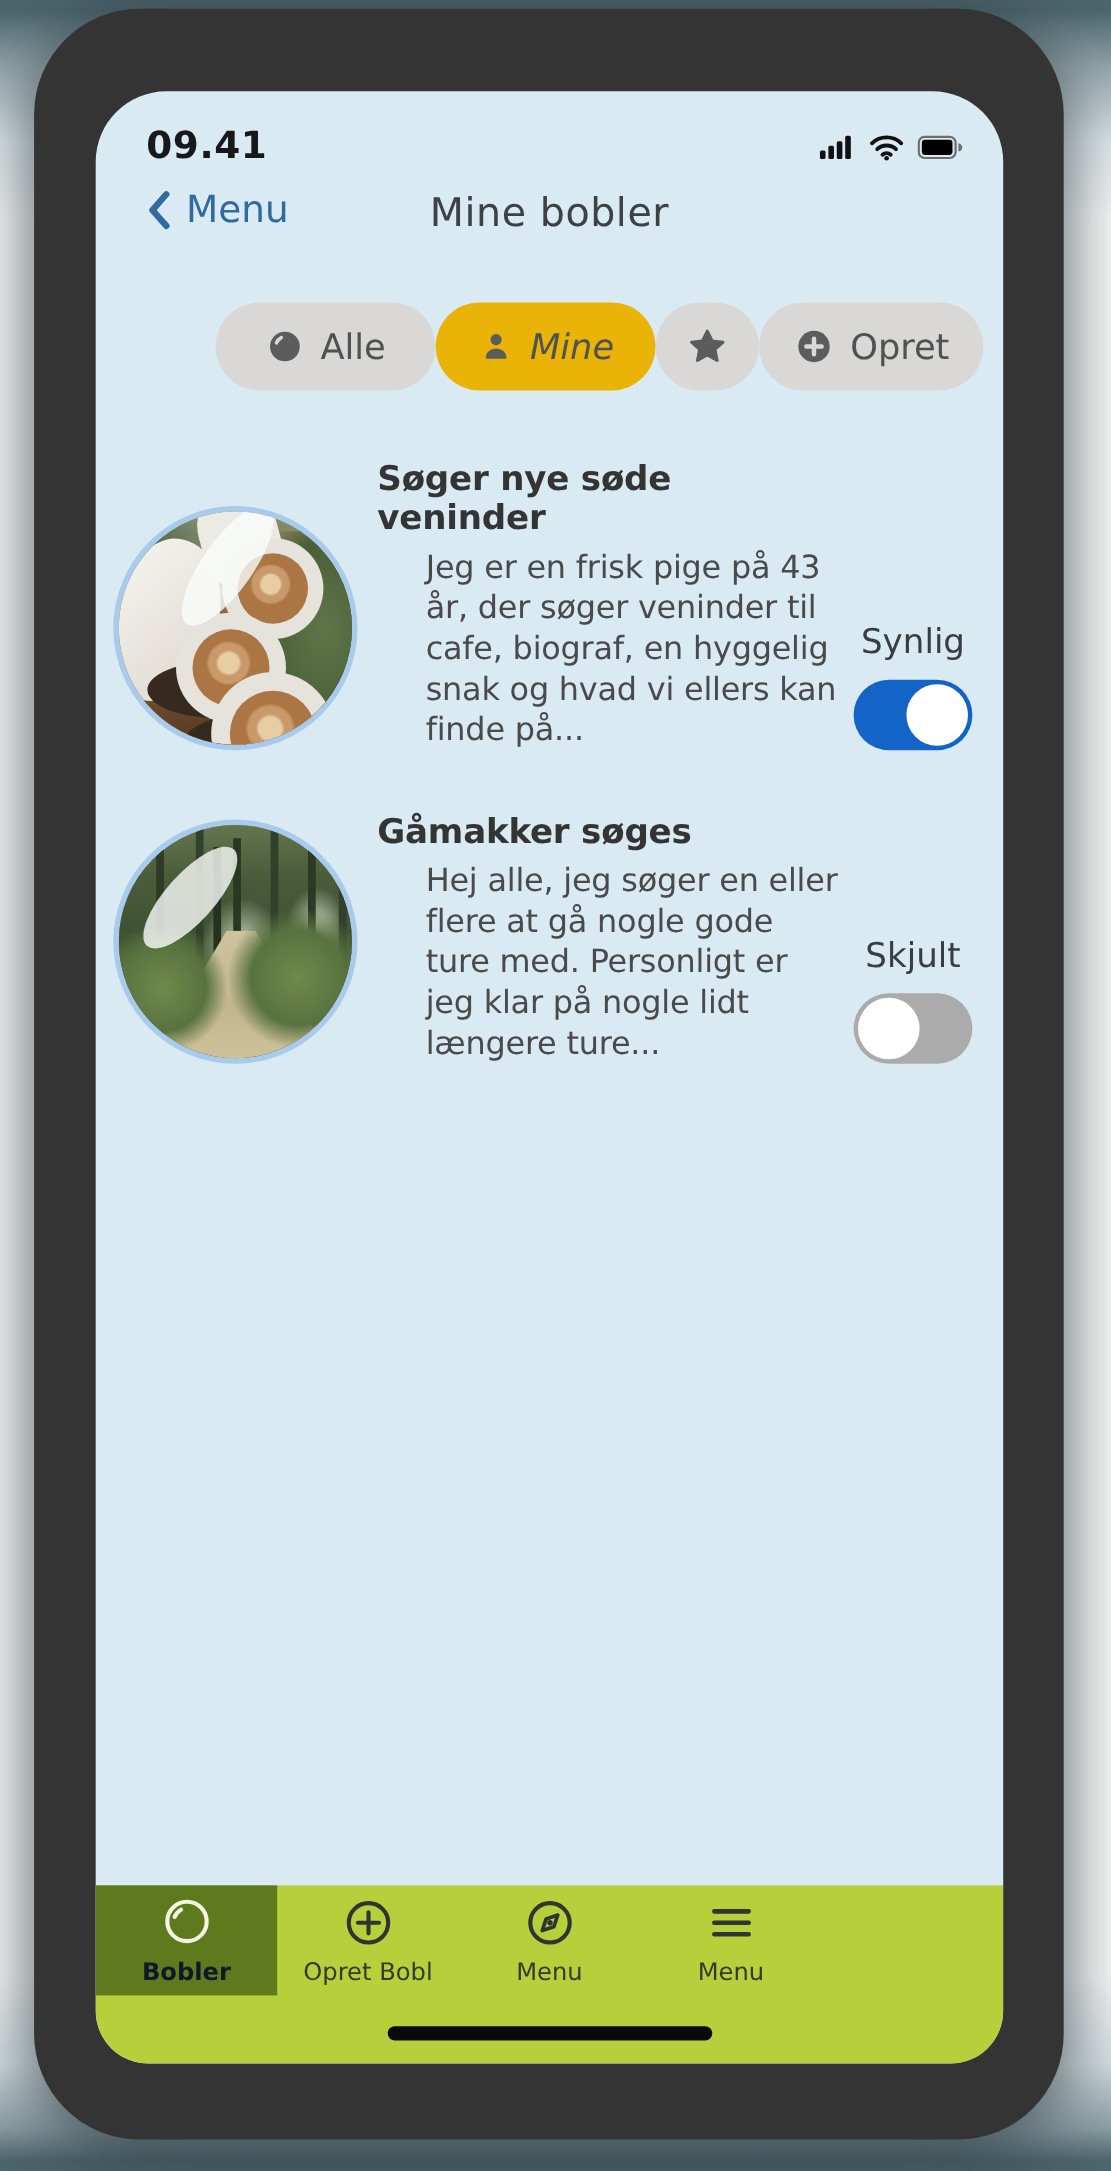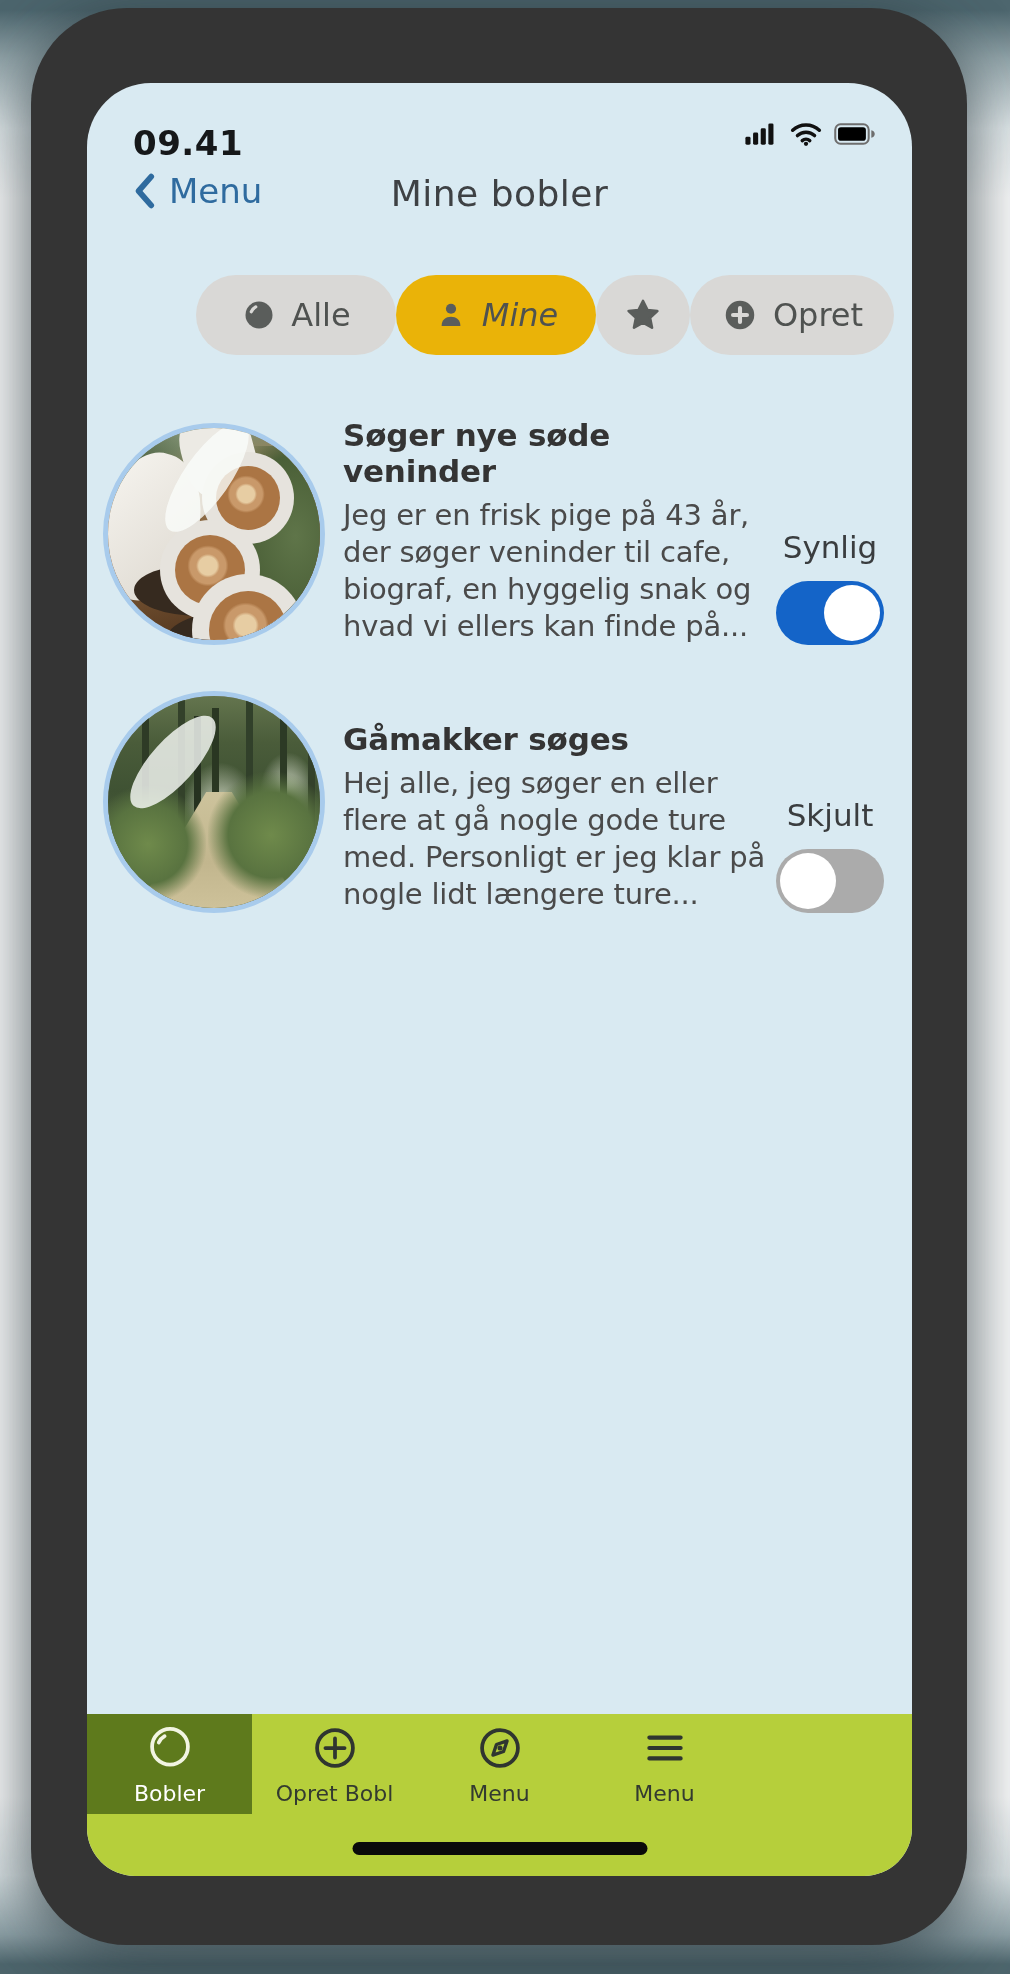--- a/index.html
+++ b/index.html
@@ -13,21 +13,21 @@
     position:absolute; left:31px; top:8px; width:936px; height:1937px;
     background:#343434; border-radius:96px;
     box-shadow:0 0 55px rgba(45,60,66,.55), 0 35px 80px rgba(45,60,66,.45);
   }
   .screen {
     position:absolute; left:56px; top:75px; width:825px; height:1793px;
     background:#d9eaf2; border-radius:64px 64px 48px 48px; overflow:hidden;
   }
   
   .status-bar { position:absolute; top:30px; left:0; right:0; height:44px; }
-  .status-time { position:absolute; left:46px; top:10px; font-size:34px; font-weight:700; color:#16181a; letter-spacing:.5px; }
+  .status-time { position:absolute; left:46px; top:0; font-size:34px; font-weight:700; color:#16181a; letter-spacing:.5px; }
   .status-icons { position:absolute; right:36px; top:8px; display:flex; align-items:center; gap:12px; }
   
   .header { position:absolute; top:88px; left:0; right:0; height:50px; }
   .back-button { position:absolute; left:46px; top:0; display:flex; align-items:center; gap:14px; color:#2f6b9f; font-size:34px; cursor:pointer; text-decoration:none; }
   .page-title { position:absolute; left:0; right:0; top:2px; text-align:center; font-size:36px; color:#3e4144; font-weight:400; letter-spacing:.5px; }
   
   .filters { position:absolute; top:192px; left:18px; right:18px; display:flex; justify-content:flex-end; align-items:center; }
   .pill {
     height:80px; border-radius:40px; background:#d9d8d6; border:none;
     display:flex; align-items:center; justify-content:center; gap:14px;
@@ -65,34 +65,34 @@
   .for-sky-r { width:56px; height:76px; right:4px; top:56px; background:radial-gradient(ellipse,#cfd6c4 0%,rgba(207,214,196,0) 70%); }
   .trunks { width:7px; height:130px; left:34px; top:6px; background:#2e3b26;
     box-shadow:36px -4px 0 #33412a, 70px 6px 0 #2a3722, 104px -8px 0 #31402a, 138px 2px 0 #2c3a25, 166px -4px 0 #33412a, 52px 14px 0 #263220; }
   .for-path { left:31px; bottom:-2px; width:160px; height:118px; clip-path:polygon(42% 0,58% 0,102% 100%,-2% 100%); background:linear-gradient(180deg,#cdc39c,#c2b68e 60%,#cec29a); }
   .bush-l { left:-18px; bottom:6px; width:116px; height:116px; background:radial-gradient(circle,#6f8a4b 0%,#597340 48%,rgba(89,115,64,0) 72%); }
   .bush-r { right:-14px; bottom:10px; width:126px; height:126px; background:radial-gradient(circle,#6f8a4b 0%,#597340 48%,rgba(89,115,64,0) 72%); }
   .for-shine { width:118px; height:44px; left:6px; top:44px; transform:rotate(-48deg); }
   
   .card-content { margin-left:18px; padding-top:10px; width:424px; }
   .card-title { font-size:31px; font-weight:700; color:#343434; letter-spacing:-.2px; margin-bottom:8px; }
-  .card-desc { font-size:29px; color:#4a4a4a; line-height:37px; letter-spacing:-.2px; }
+  .card-desc { font-size:29px; color:#4a4a4a; line-height:37px; letter-spacing:-.2px;margin-left:44px; }
   .card-right { margin-left:auto; width:120px; display:flex; flex-direction:column; align-items:center; padding-top:34px; }
   .toggle-label { font-size:31px; color:#3a3d3f; margin-bottom:16px; }
   .toggle { position:relative; width:108px; height:64px; border-radius:32px; background:#ababab; cursor:pointer; transition:background .2s; }
   .toggle .knob { position:absolute; top:4px; left:4px; width:56px; height:56px; border-radius:50%; background:#ffffff; }
   .toggle.on { background:#1464c8; }
   .toggle.on .knob { left:auto; right:4px; }
   
   .navbar { position:absolute; bottom:0; left:0; right:0; height:162px; background:#b6cf3b; }
   .nav-tabs { display:flex; height:100px; }
   .nav-item { width:20%; display:flex; flex-direction:column; align-items:center; justify-content:center; gap:8px; cursor:pointer; color:#2f3530; }
   .nav-item .nav-label { font-size:22px; color:#333a30; }
   .nav-item.selected { background:#5e7a1c; }
-  .nav-item.selected .nav-label { color:#ffffff; }
+  .nav-item.selected .nav-label { color:#0f172a;font-weight:bold; }
   .home-indicator { position:absolute; left:50%; transform:translateX(-50%); top:128px; width:295px; height:13px; border-radius:7px; background:#0a0a0a; cursor:grab; }
   svg { display:block; }
 </style>
 </head>
 <body>
 
 <div class="phone">
   <div class="screen">
 
     <div class="status-bar">

